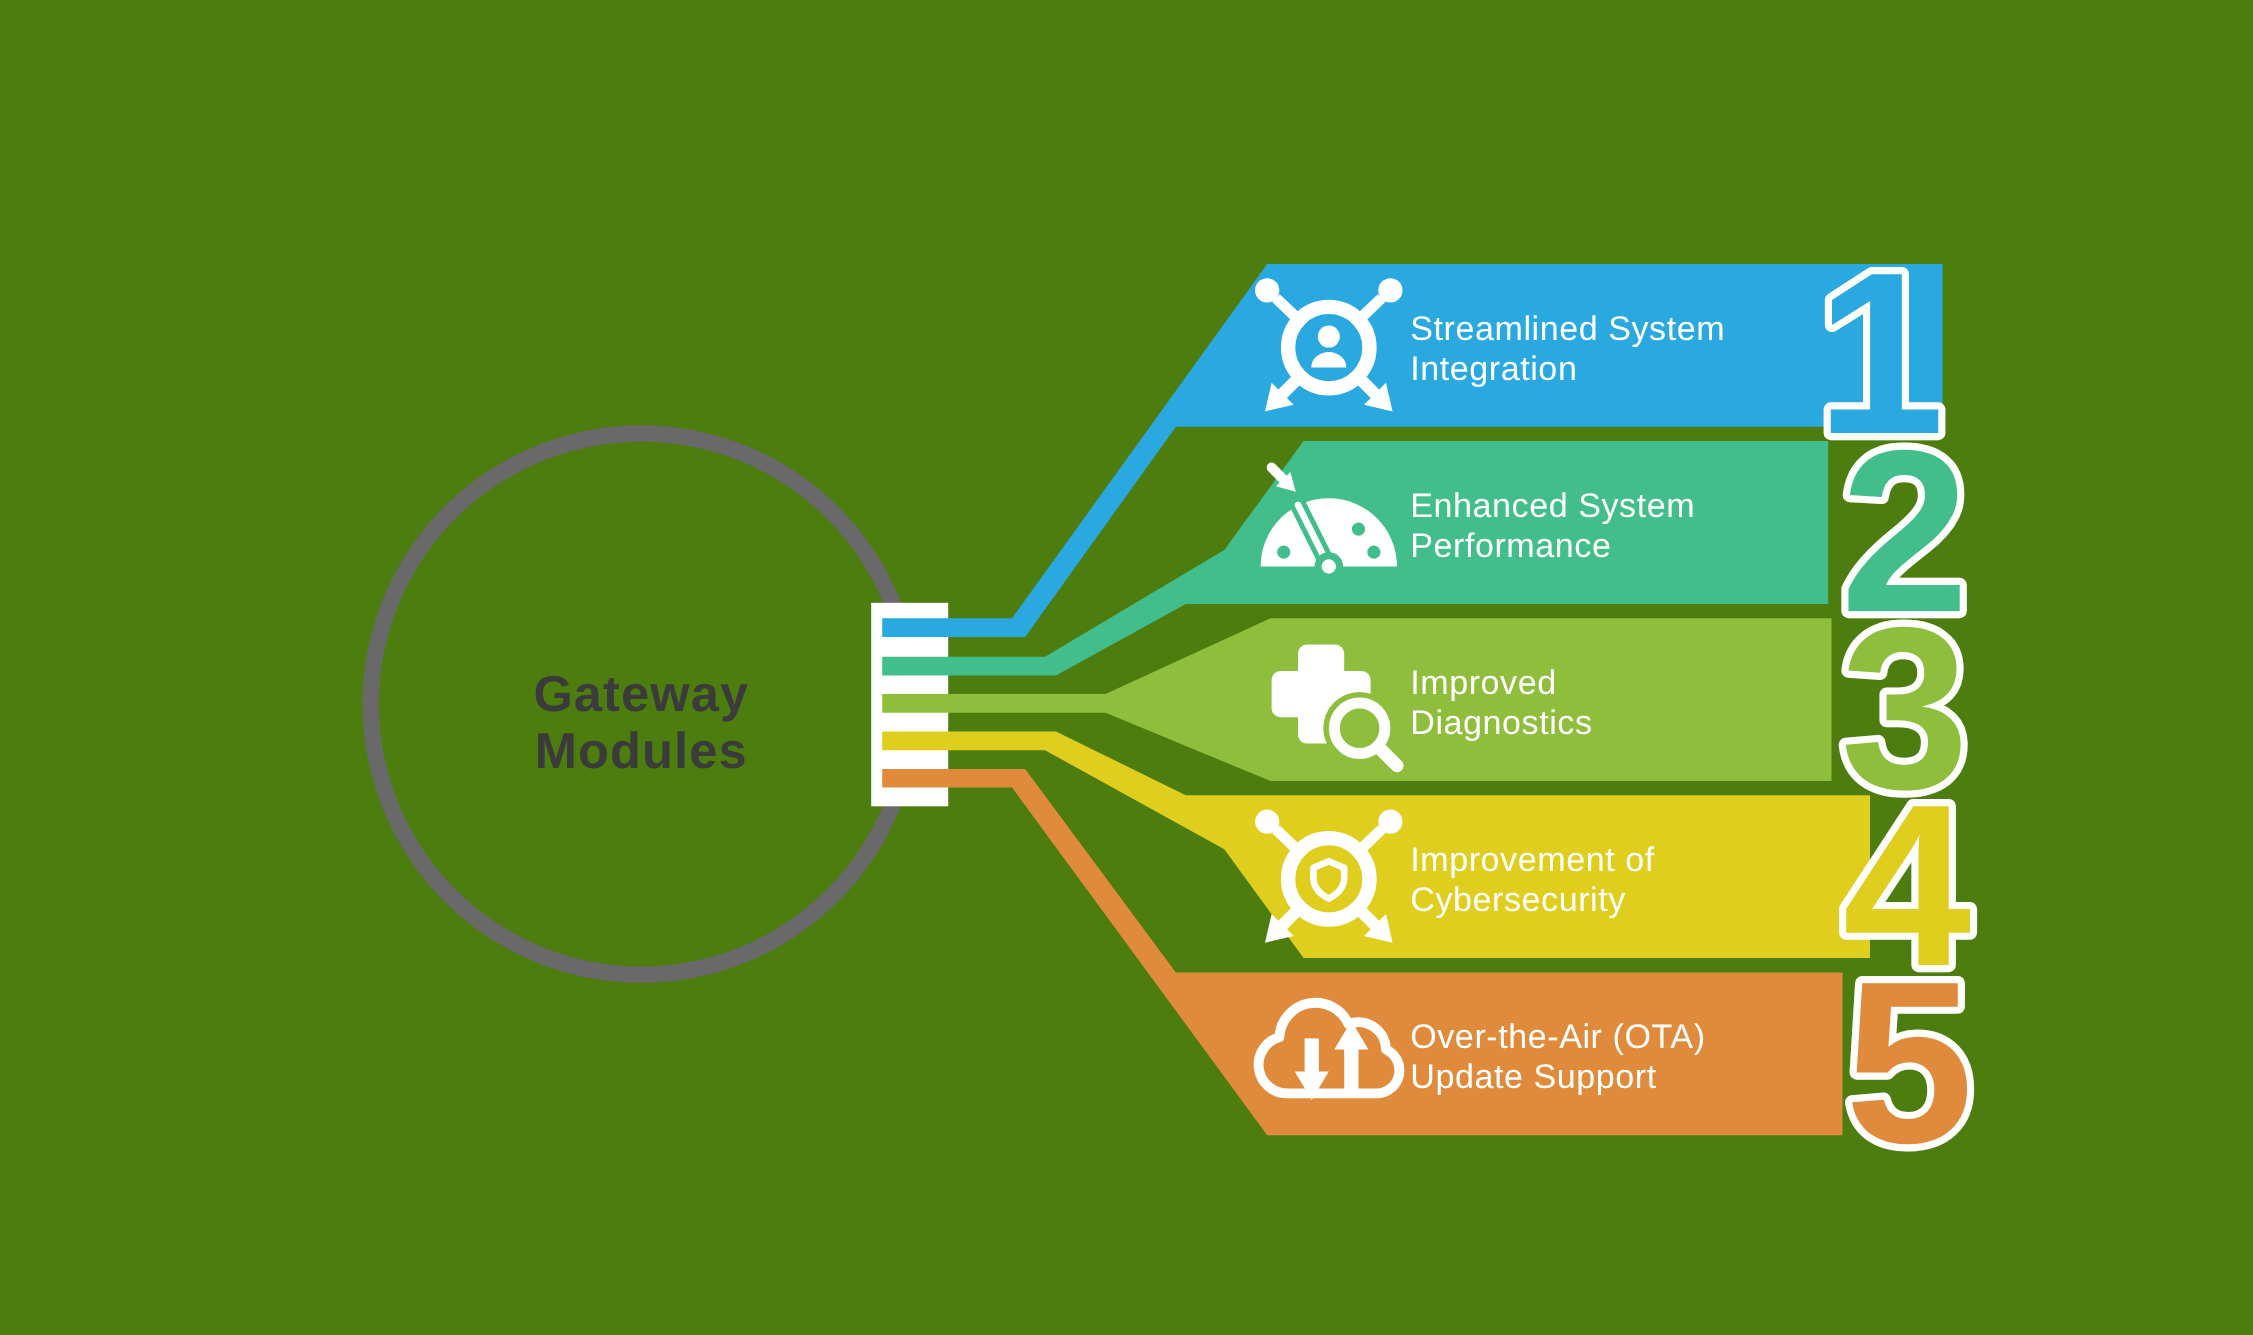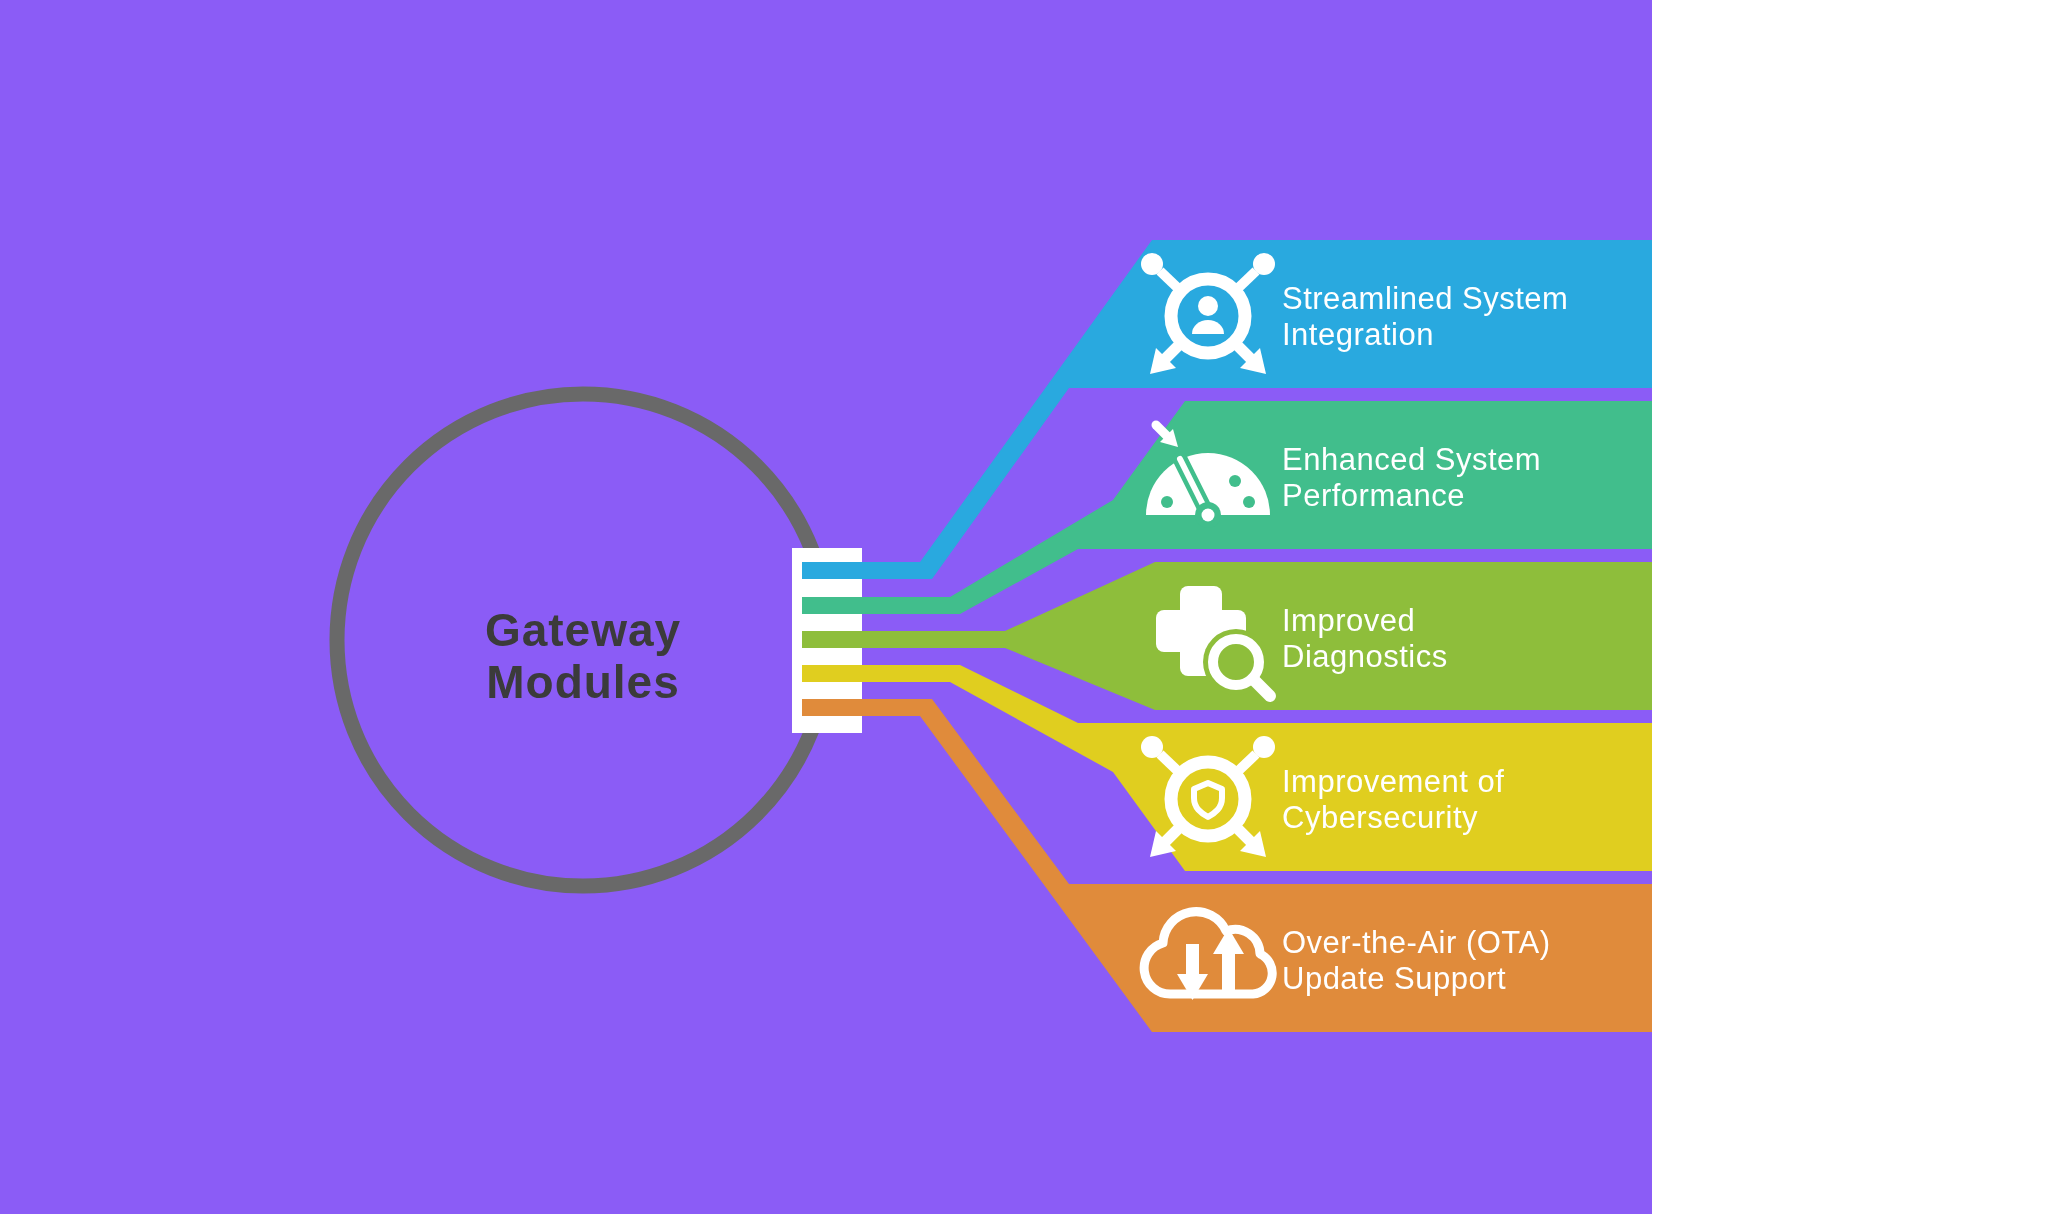--- a/index.html
+++ b/index.html
@@ -1,16 +1,16 @@
 <!DOCTYPE html>
 <html><head>
 <meta charset="utf-8">
 <style>
   html,body{margin:0;padding:0;background:#ffffff;}
-  .stage{width:1652px;height:1214px;position:relative;background:#8b5cf6;overflow:hidden;text-align:right;}
+  .stage{width:2048px;height:1214px;position:relative;background:#4d7c0f;overflow:hidden;text-align:right;}
   svg{display:block;}
   text{font-family:"Liberation Sans","DejaVu Sans",sans-serif;}
   .title-line{font-size:46px;font-weight:bold;text-anchor:middle;letter-spacing:1px;}
   .label-line{font-size:31px;letter-spacing:0.5px;}
   .big-num{font-size:210px;font-weight:bold;text-anchor:end;paint-order:stroke;stroke:#ffffff;stroke-width:13px;stroke-linejoin:round;}
   .wfill{fill:#ffffff;}
   .wstroke{fill:none;stroke:#ffffff;}
 </style>
 </head>
 <body>

